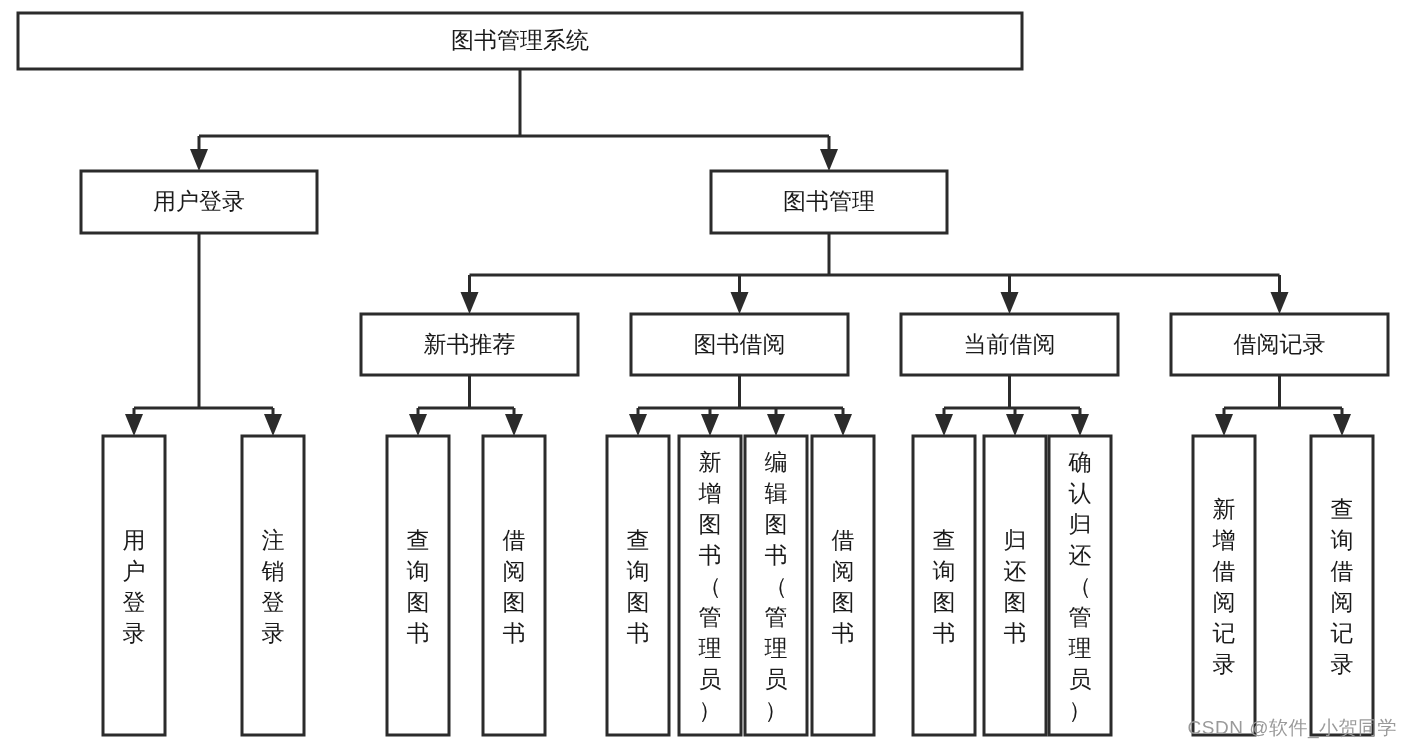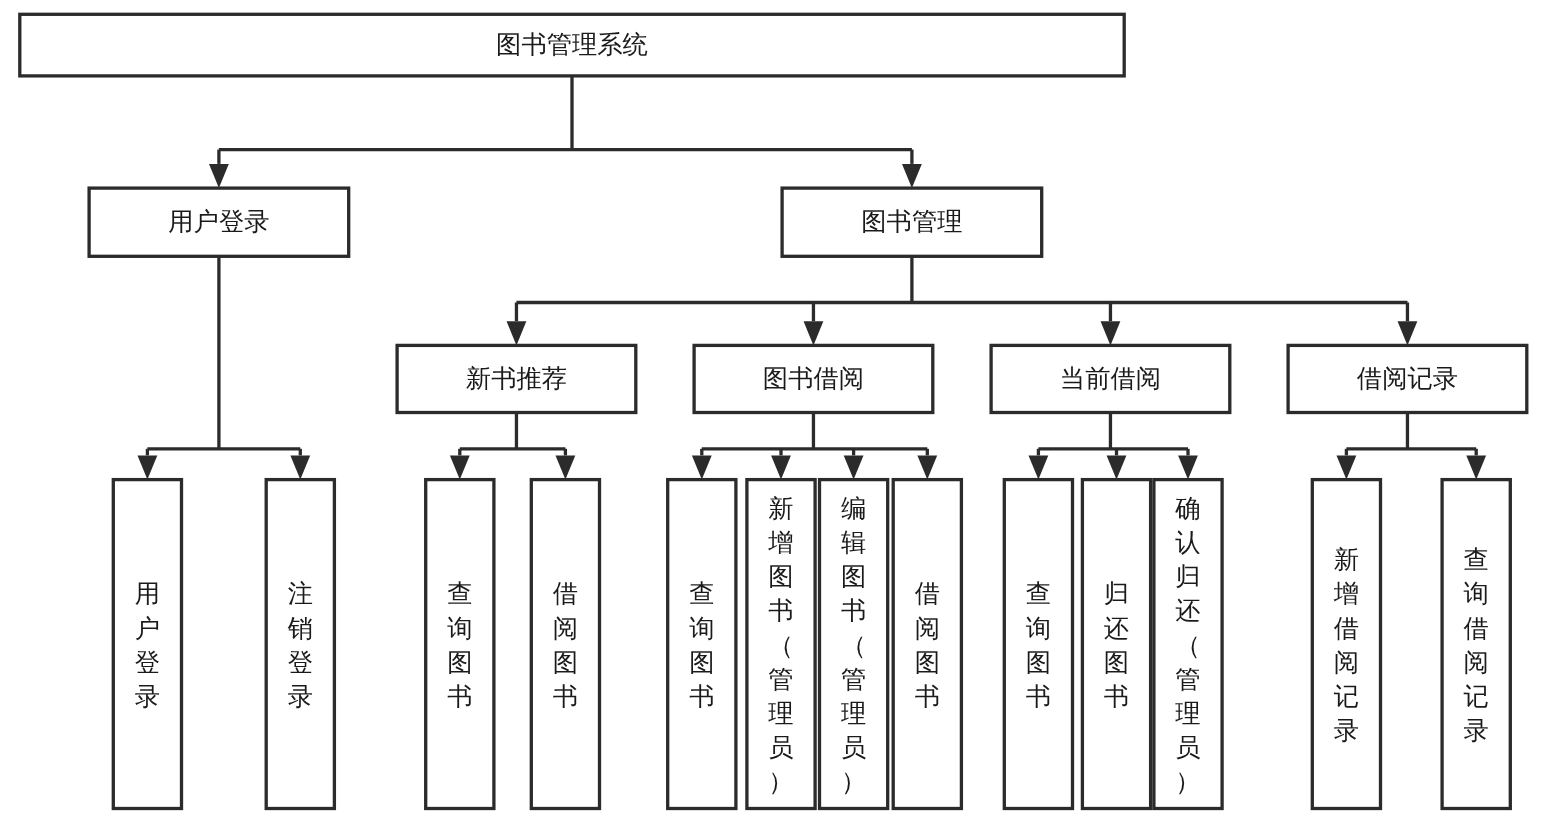--- a/index.html
+++ b/index.html
@@ -202,13 +202,14 @@
         <g>
           <rect x="1193" y="436" width="62" height="299" class="node-box"></rect>
           <text class="node-label-v" x="1224" y="0"><tspan x="1224" y="516.68">新</tspan><tspan x="1224" y="547.68">增</tspan><tspan x="1224" y="578.68">借</tspan><tspan x="1224" y="609.68">阅</tspan><tspan x="1224" y="640.68">记</tspan><tspan x="1224" y="671.68">录</tspan></text>
         </g>
         <g>
           <rect x="1311" y="436" width="62" height="299" class="node-box"></rect>
           <text class="node-label-v" x="1342" y="0"><tspan x="1342" y="516.68">查</tspan><tspan x="1342" y="547.68">询</tspan><tspan x="1342" y="578.68">借</tspan><tspan x="1342" y="609.68">阅</tspan><tspan x="1342" y="640.68">记</tspan><tspan x="1342" y="671.68">录</tspan></text>
         </g>
       </g>
   </svg>
+  <div class="watermark-text">CSDN @软件_小贺同学</div>
 </div>
 
 </body></html>

